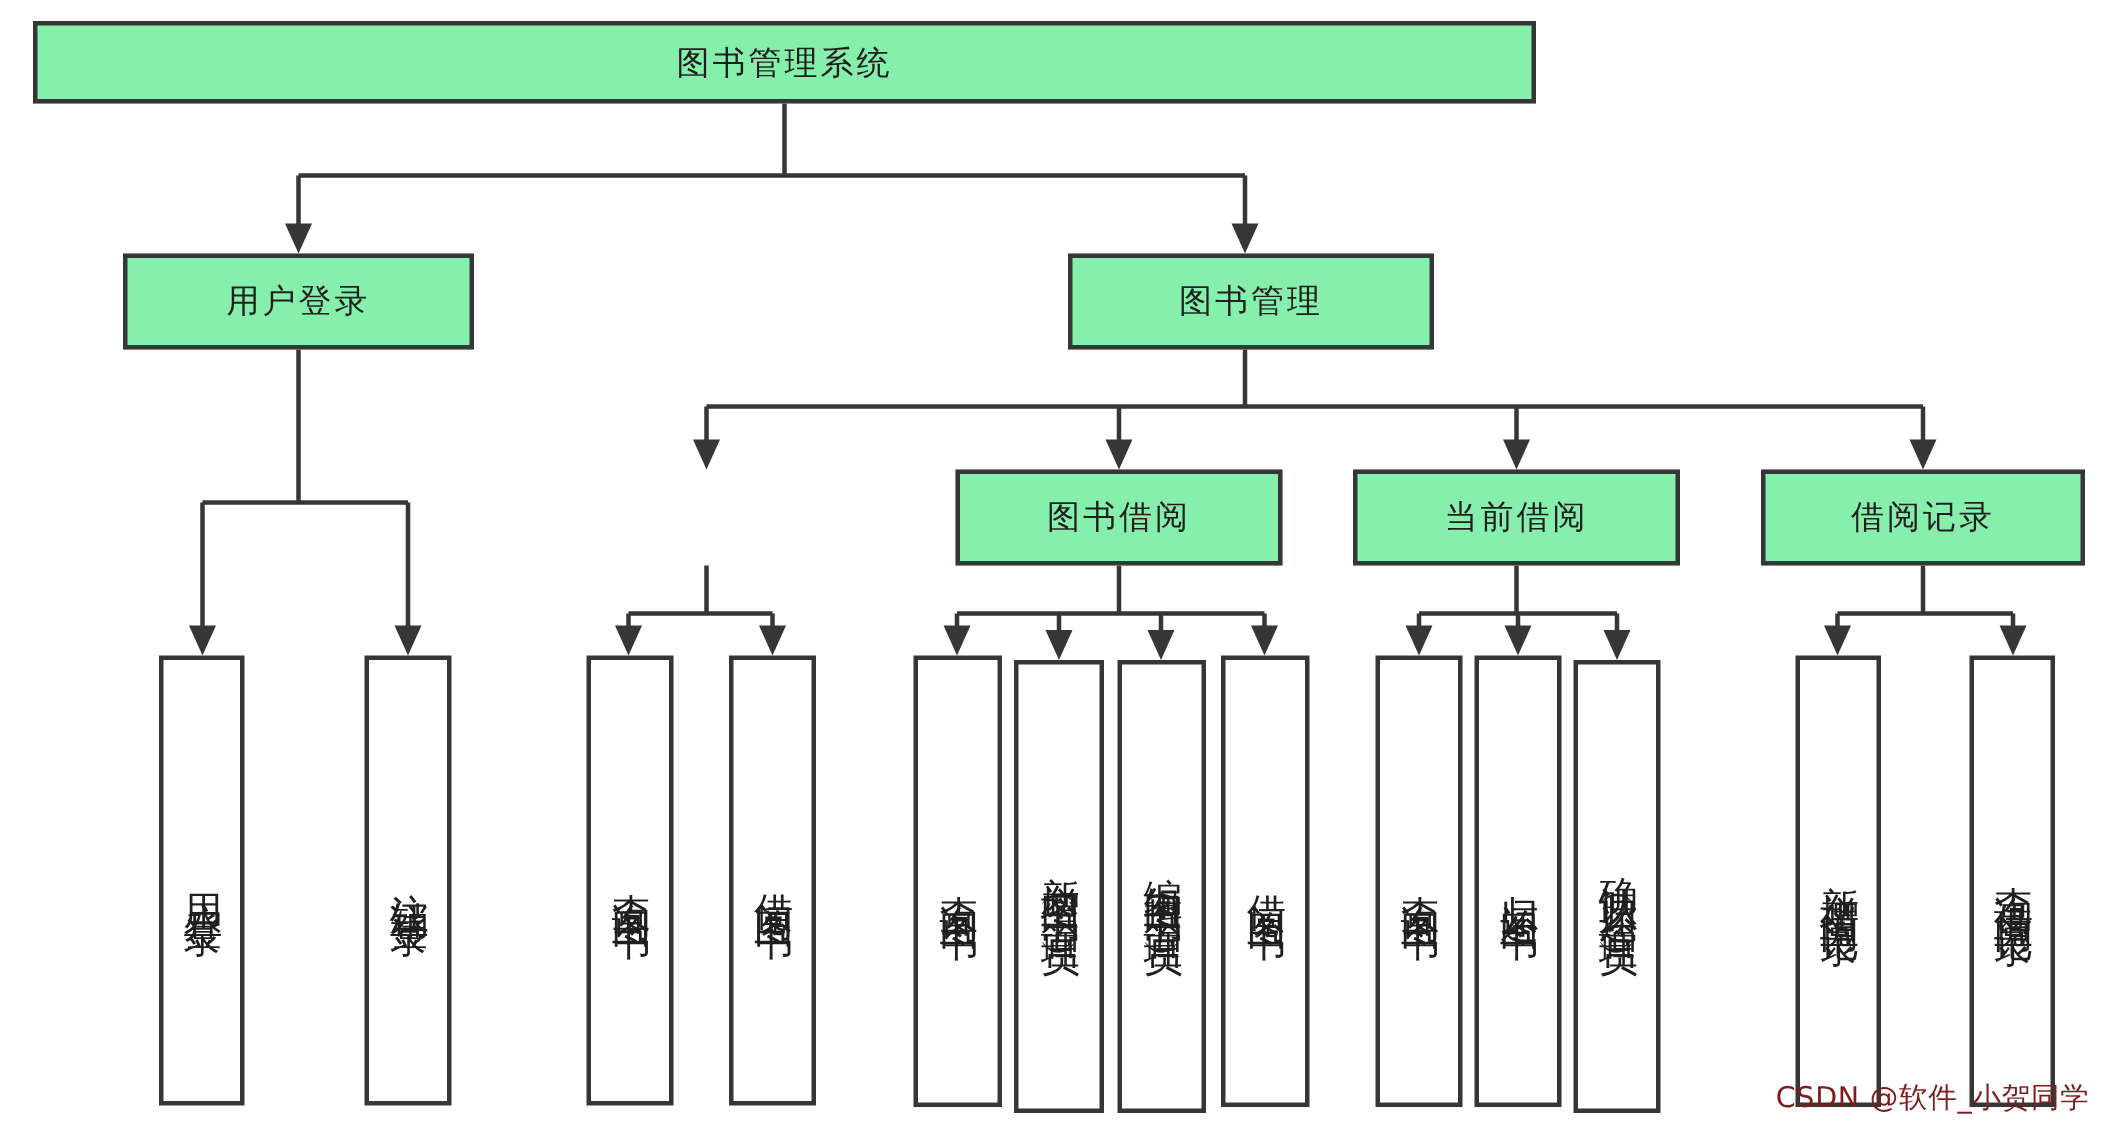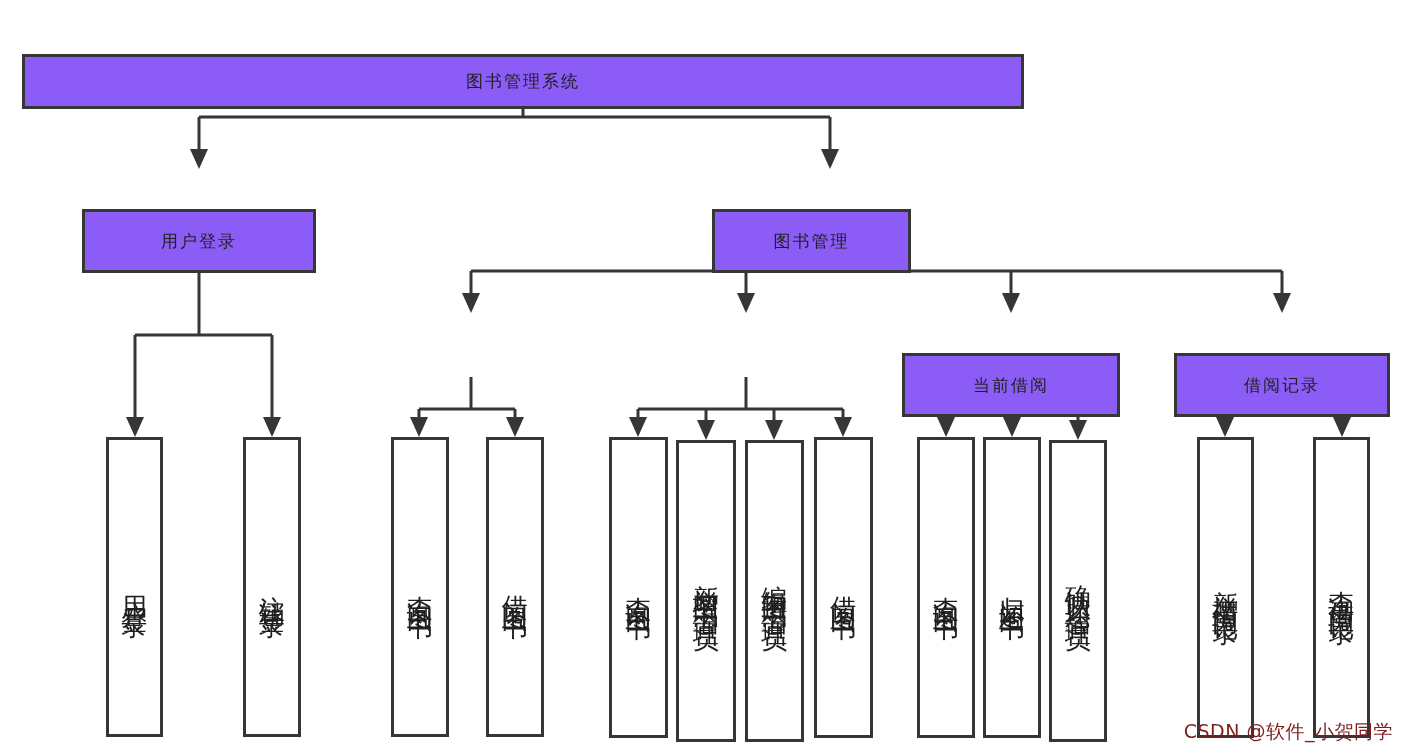--- a/index.html
+++ b/index.html
@@ -7,23 +7,23 @@
   .canvas{
     position:relative;
     width:1405px;height:747px;
     background:#ffffff;
     overflow:hidden;
     font-family:"DejaVu Sans","Liberation Sans",sans-serif;
   }
   .canvas svg.connectors{position:absolute;left:0;top:0;z-index:1;}
   .hnode{
     position:absolute;z-index:2;box-sizing:border-box;
-    border:3px solid #363636;background:#8b5cf6;
+    border:3px solid #363636;background:#86efac;
     display:flex;align-items:center;justify-content:center;
-    font-size:17px;letter-spacing:2px;color:#1f1f1f;margin-top:40px;
+    font-size:22px;letter-spacing:2px;color:#1f1f1f;
   }
   .vnode{
     position:absolute;z-index:2;box-sizing:border-box;
     border:3px solid #363636;background:#ffffff;
     display:flex;align-items:center;justify-content:center;
   }
   .vtext{
     writing-mode:vertical-rl;
     text-orientation:mixed;
     font-size:26px;letter-spacing:6px;line-height:1.1;color:#1f1f1f;
@@ -81,24 +81,27 @@
     </g>
   </svg>
 
   <div class="hnode" style="left:22px;top:14px;width:1002px;height:55px;">
     <span>图书管理系统</span>
   </div>
 
   <div class="hnode" style="left:82px;top:169px;width:234px;height:64px;">
     <span>用户登录</span>
   </div>
-  <div class="hnode" style="left:712px;top:169px;width:199px;height:64px;">
+  <div class="hnode" style="left:712px;top:169px;width:244px;height:64px;">
     <span>图书管理</span>
   </div>
 
+  <div class="hnode" style="left:637px;top:313px;width:218px;height:64px;">
+    <span>图书借阅</span>
+  </div>
   <div class="hnode" style="left:902px;top:313px;width:218px;height:64px;justify-content:center;">
     <span>当前借阅</span>
   </div>
   <div class="hnode" style="left:1174px;top:313px;width:216px;height:64px;">
     <span>借阅记录</span>
   </div>
 
   <div class="vnode" style="left:106px;top:437px;width:57px;height:300px;">
     <span class="vtext">用户登录</span>
   </div>

